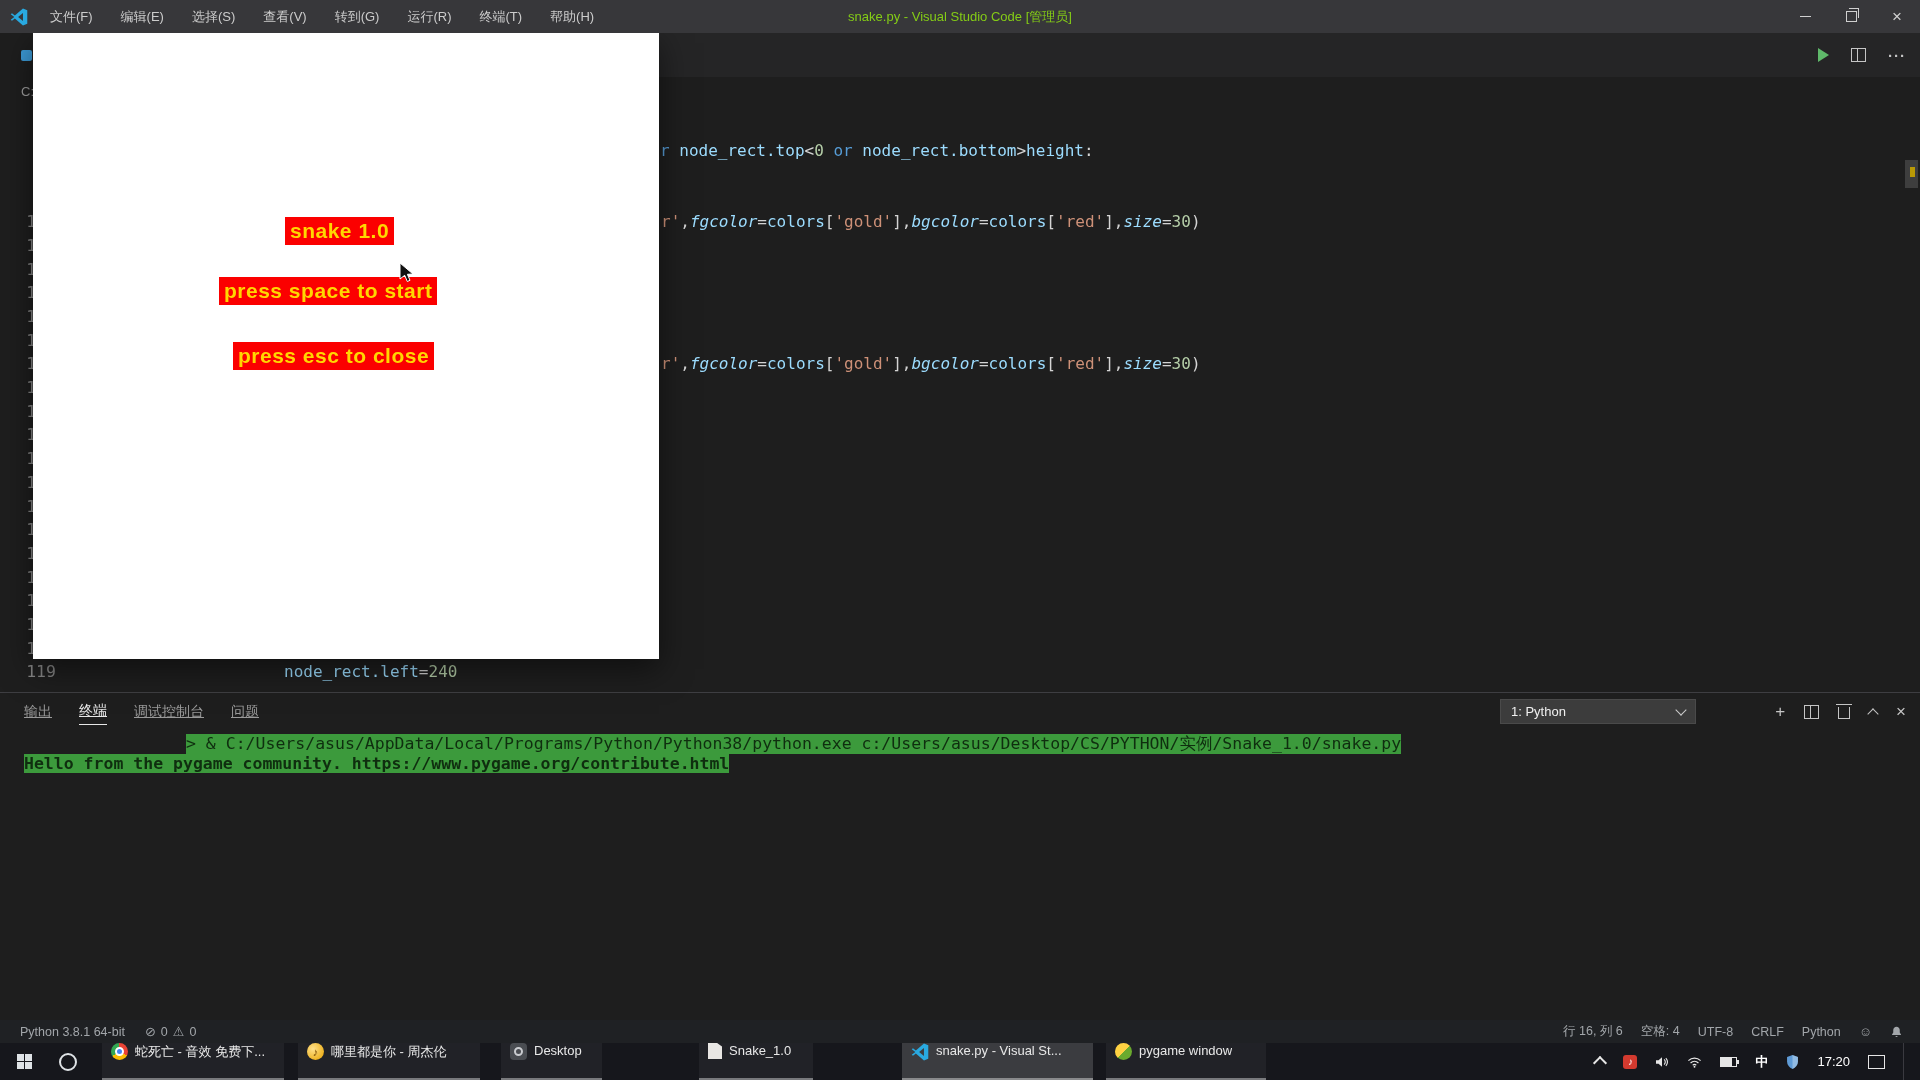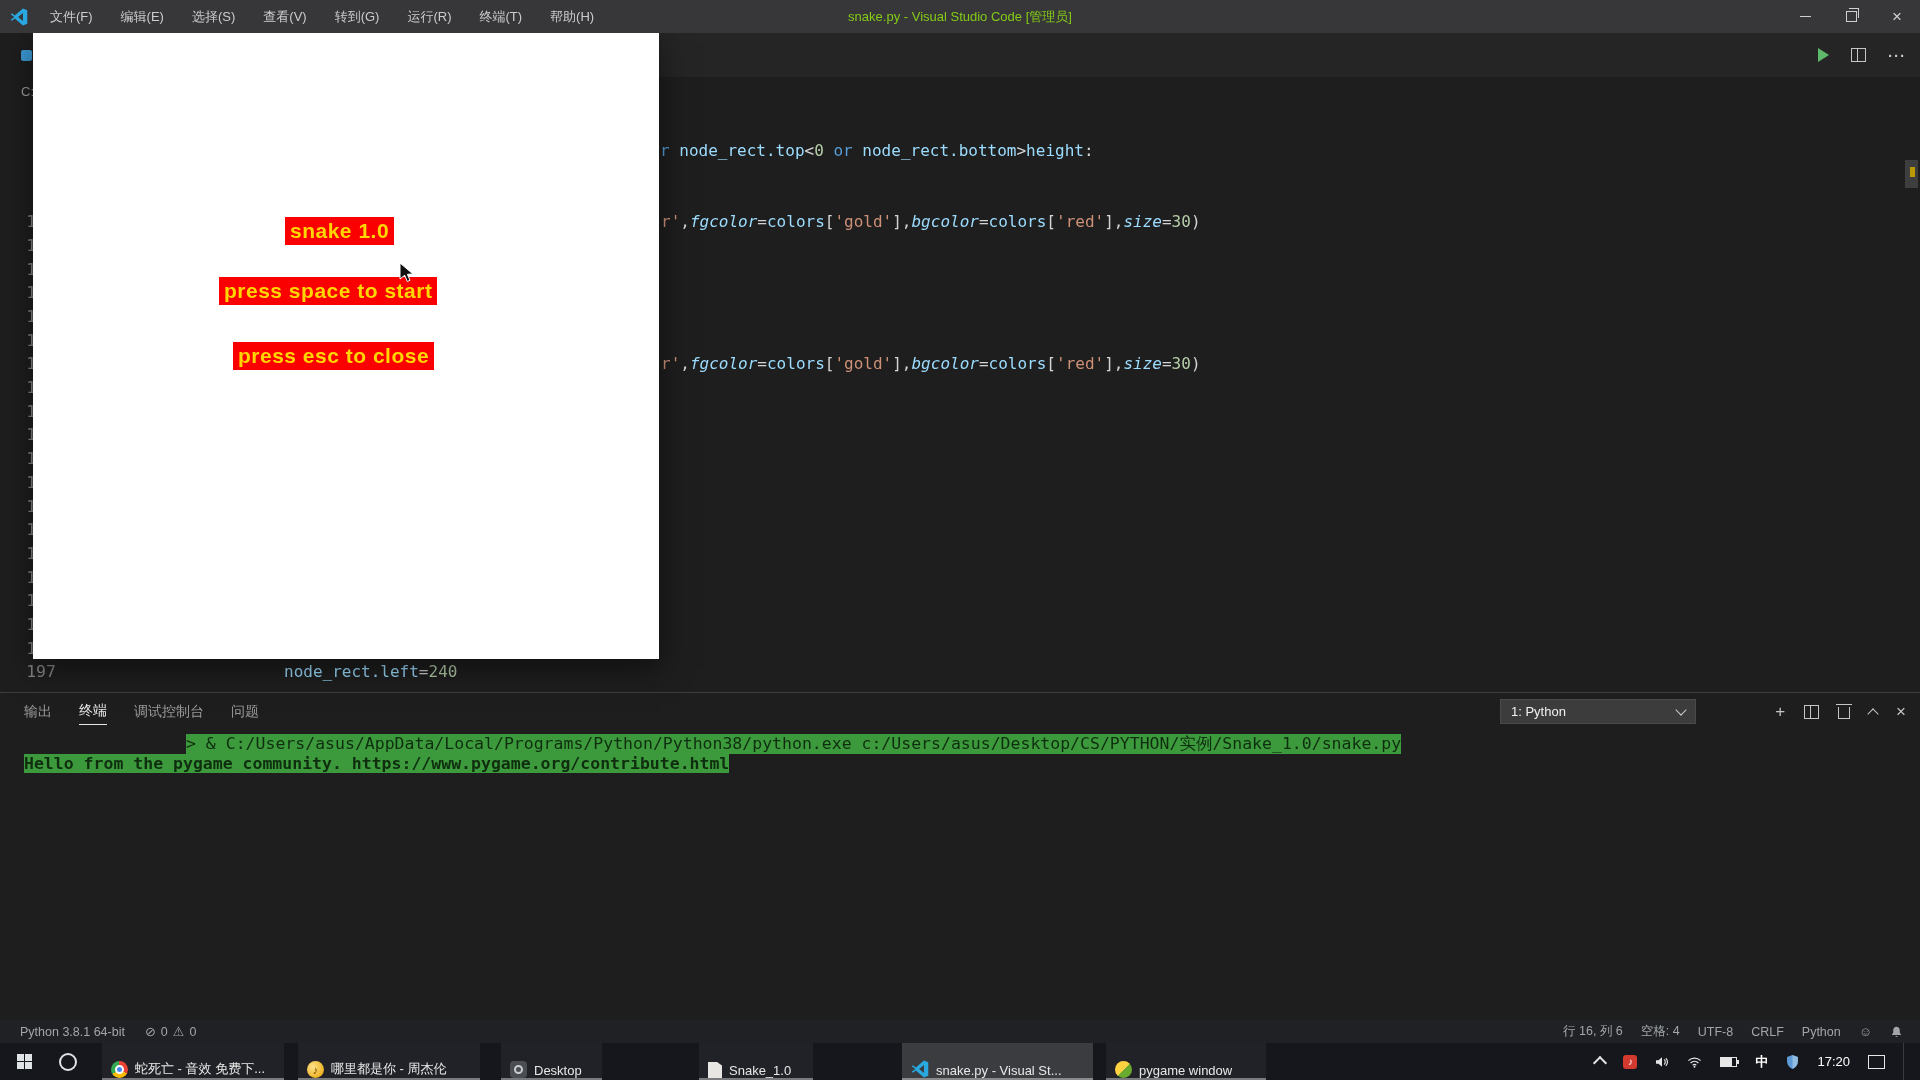--- a/index.html
+++ b/index.html
@@ -56,21 +56,21 @@
            letter-spacing:.5px;padding:2px 5px;white-space:nowrap;}
   #pg-t1{left:252px;top:184px;text-align:center;}
   #pg-t2{left:186px;top:244px;}
   #pg-t3{left:200px;top:309px;}
   #mouse-cursor{position:absolute;left:399px;top:262px;z-index:70;}
 
   
   #panel{position:absolute;left:0;top:692px;width:1920px;height:328px;background:#1e1e1e;
          border-top:1px solid #3e3e42;box-sizing:border-box;z-index:10;}
   #panel-tabs{position:absolute;left:24px;top:0;height:37px;display:flex;align-items:center;gap:27px;}
-  .panel-tab{font-size:14px;color:#9a9a9a;padding:4px 0;cursor:default;}
+  .panel-tab{font-size:14px;color:#9a9a9a;padding:4px 0;cursor:default;text-decoration:underline;}
   .panel-tab.active{color:#e7e7e7;border-bottom:1px solid #e7e7e7;}
   #terminal-select{position:absolute;left:1500px;top:6px;width:196px;height:25px;background:#3c3c3c;
                    border:1px solid #4a4a4a;box-sizing:border-box;display:flex;align-items:center;
                    padding:0 10px;font-size:13px;color:#f0f0f0;justify-content:space-between;}
   .dd-chev{width:7px;height:7px;border-left:1.5px solid #cccccc;border-bottom:1.5px solid #cccccc;
            transform:rotate(-45deg);margin-bottom:3px;}
   #panel-actions{position:absolute;right:14px;top:0;height:37px;display:flex;align-items:center;gap:19px;color:#c5c5c5;}
   .plus-glyph{font-size:17px;line-height:1;}
   .trash-icon{width:10px;height:11px;border:1px solid #c5c5c5;border-top:none;position:relative;margin-top:3px;}
   .trash-icon::before{content:"";position:absolute;top:-3px;left:-3px;right:-3px;height:1px;background:#c5c5c5;}
@@ -89,21 +89,21 @@
   #status-right .st-item{padding:0 9px;}
   .st-glyph{font-size:13px;}
 
   
   #taskbar{position:absolute;left:0;top:1043px;width:1920px;height:37px;background:#16171c;z-index:60;}
   #start-btn{position:absolute;left:0;top:0;width:48px;height:37px;display:flex;align-items:center;justify-content:center;}
   .win-logo{width:15px;height:15px;display:grid;grid-template-columns:7px 7px;grid-template-rows:7px 7px;gap:1px;}
   .win-logo>div{background:#dfe3e6;}
   #search-btn{position:absolute;left:48px;top:0;width:40px;height:37px;display:flex;align-items:center;justify-content:center;}
   .search-ring{width:14px;height:14px;border:2px solid #dfe3e6;border-radius:50%;}
-  .tb-btn{position:absolute;top:0;height:37px;display:flex;align-items:flex-end;gap:7px;padding:0 9px;
+  .tb-btn{position:absolute;top:0;height:37px;display:flex;align-items:flex-start;gap:7px;padding:0 9px;
           box-sizing:border-box;background:rgba(255,255,255,.05);border-bottom:2px solid rgba(255,255,255,.4);}
   .tb-btn.active{background:rgba(255,255,255,.16);}
   .tb-label{font-size:13px;color:#e8e8e8;white-space:nowrap;overflow:hidden;}
   .tb-icon{flex:0 0 auto;display:flex;align-items:center;justify-content:center;}
   .icon-chrome{width:17px;height:17px;border-radius:50%;background:conic-gradient(#ea4335 0 33%,#fbbc05 0 66%,#34a853 0 100%);position:relative;}
   .icon-chrome::after{content:"";position:absolute;inset:4px;border-radius:50%;background:#4285f4;border:2px solid #fff;box-sizing:border-box;}
   .icon-music{width:17px;height:17px;border-radius:50%;background:radial-gradient(circle at 35% 35%,#ffe08a,#edb11f 75%);
               color:#7a4b00;font-size:11px;display:flex;align-items:center;justify-content:center;}
   .icon-captura{width:17px;height:17px;border-radius:4px;background:#4a4d52;position:relative;}
   .icon-captura::after{content:"";position:absolute;inset:4px;border-radius:50%;border:2px solid #caccd0;}
@@ -191,21 +191,21 @@
       <div class="gutter-num" style="top: 423.4px;">109</div>
       <div class="gutter-num" style="top: 447.1px;">110</div>
       <div class="gutter-num" style="top: 470.8px;">111</div>
       <div class="gutter-num" style="top: 494.5px;">112</div>
       <div class="gutter-num" style="top: 518.2px;">113</div>
       <div class="gutter-num" style="top: 541.9px;">114</div>
       <div class="gutter-num" style="top: 565.6px;">115</div>
       <div class="gutter-num" style="top: 589.3px;">116</div>
       <div class="gutter-num" style="top: 613px;">117</div>
       <div class="gutter-num" style="top: 636.7px;">118</div>
-      <div class="gutter-num" style="top: 660.4px;">197</div>
+      <div class="gutter-num" style="top: 660.4px;">119</div>
     </div>
   <div id="code" class="mono">
       <div class="code-line" style="top: 139px; left: 660px;"><span class="tok-kw">r</span><span class="tok-plain"> </span><span class="tok-var">node_rect.top</span><span class="tok-op">&lt;</span><span class="tok-num">0</span><span class="tok-plain"> </span><span class="tok-kw">or</span><span class="tok-plain"> </span><span class="tok-var">node_rect.bottom</span><span class="tok-op">&gt;</span><span class="tok-var">height</span><span class="tok-plain">:</span></div>
       <div class="code-line" style="top: 210.1px; left: 661px;"><span class="tok-str">r'</span><span class="tok-plain">,</span><span class="tok-param">fgcolor</span><span class="tok-plain">=</span><span class="tok-var">colors</span><span class="tok-plain">[</span><span class="tok-str">'gold'</span><span class="tok-plain">],</span><span class="tok-param">bgcolor</span><span class="tok-plain">=</span><span class="tok-var">colors</span><span class="tok-plain">[</span><span class="tok-str">'red'</span><span class="tok-plain">],</span><span class="tok-param">size</span><span class="tok-plain">=</span><span class="tok-num">30</span><span class="tok-plain">)</span></div>
       <div class="code-line" style="top: 352.3px; left: 661px;"><span class="tok-str">r'</span><span class="tok-plain">,</span><span class="tok-param">fgcolor</span><span class="tok-plain">=</span><span class="tok-var">colors</span><span class="tok-plain">[</span><span class="tok-str">'gold'</span><span class="tok-plain">],</span><span class="tok-param">bgcolor</span><span class="tok-plain">=</span><span class="tok-var">colors</span><span class="tok-plain">[</span><span class="tok-str">'red'</span><span class="tok-plain">],</span><span class="tok-param">size</span><span class="tok-plain">=</span><span class="tok-num">30</span><span class="tok-plain">)</span></div>
       <div class="code-line" style="top: 660.4px; left: 284px;"><span class="tok-var">node_rect.left</span><span class="tok-plain">=</span><span class="tok-num">240</span></div>
     </div>
 
   <div id="pygame-win">
     <div id="pg-t1" class="pg-text">snake 1.0</div>

